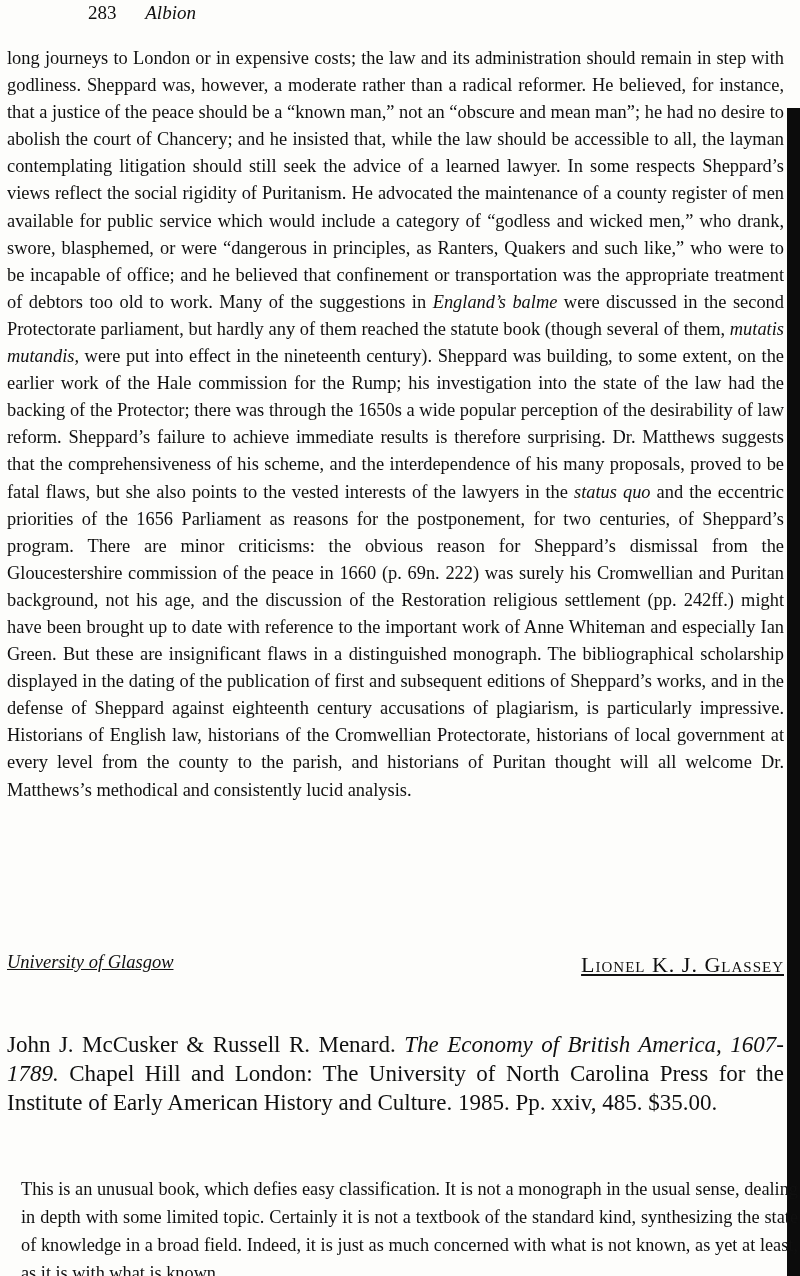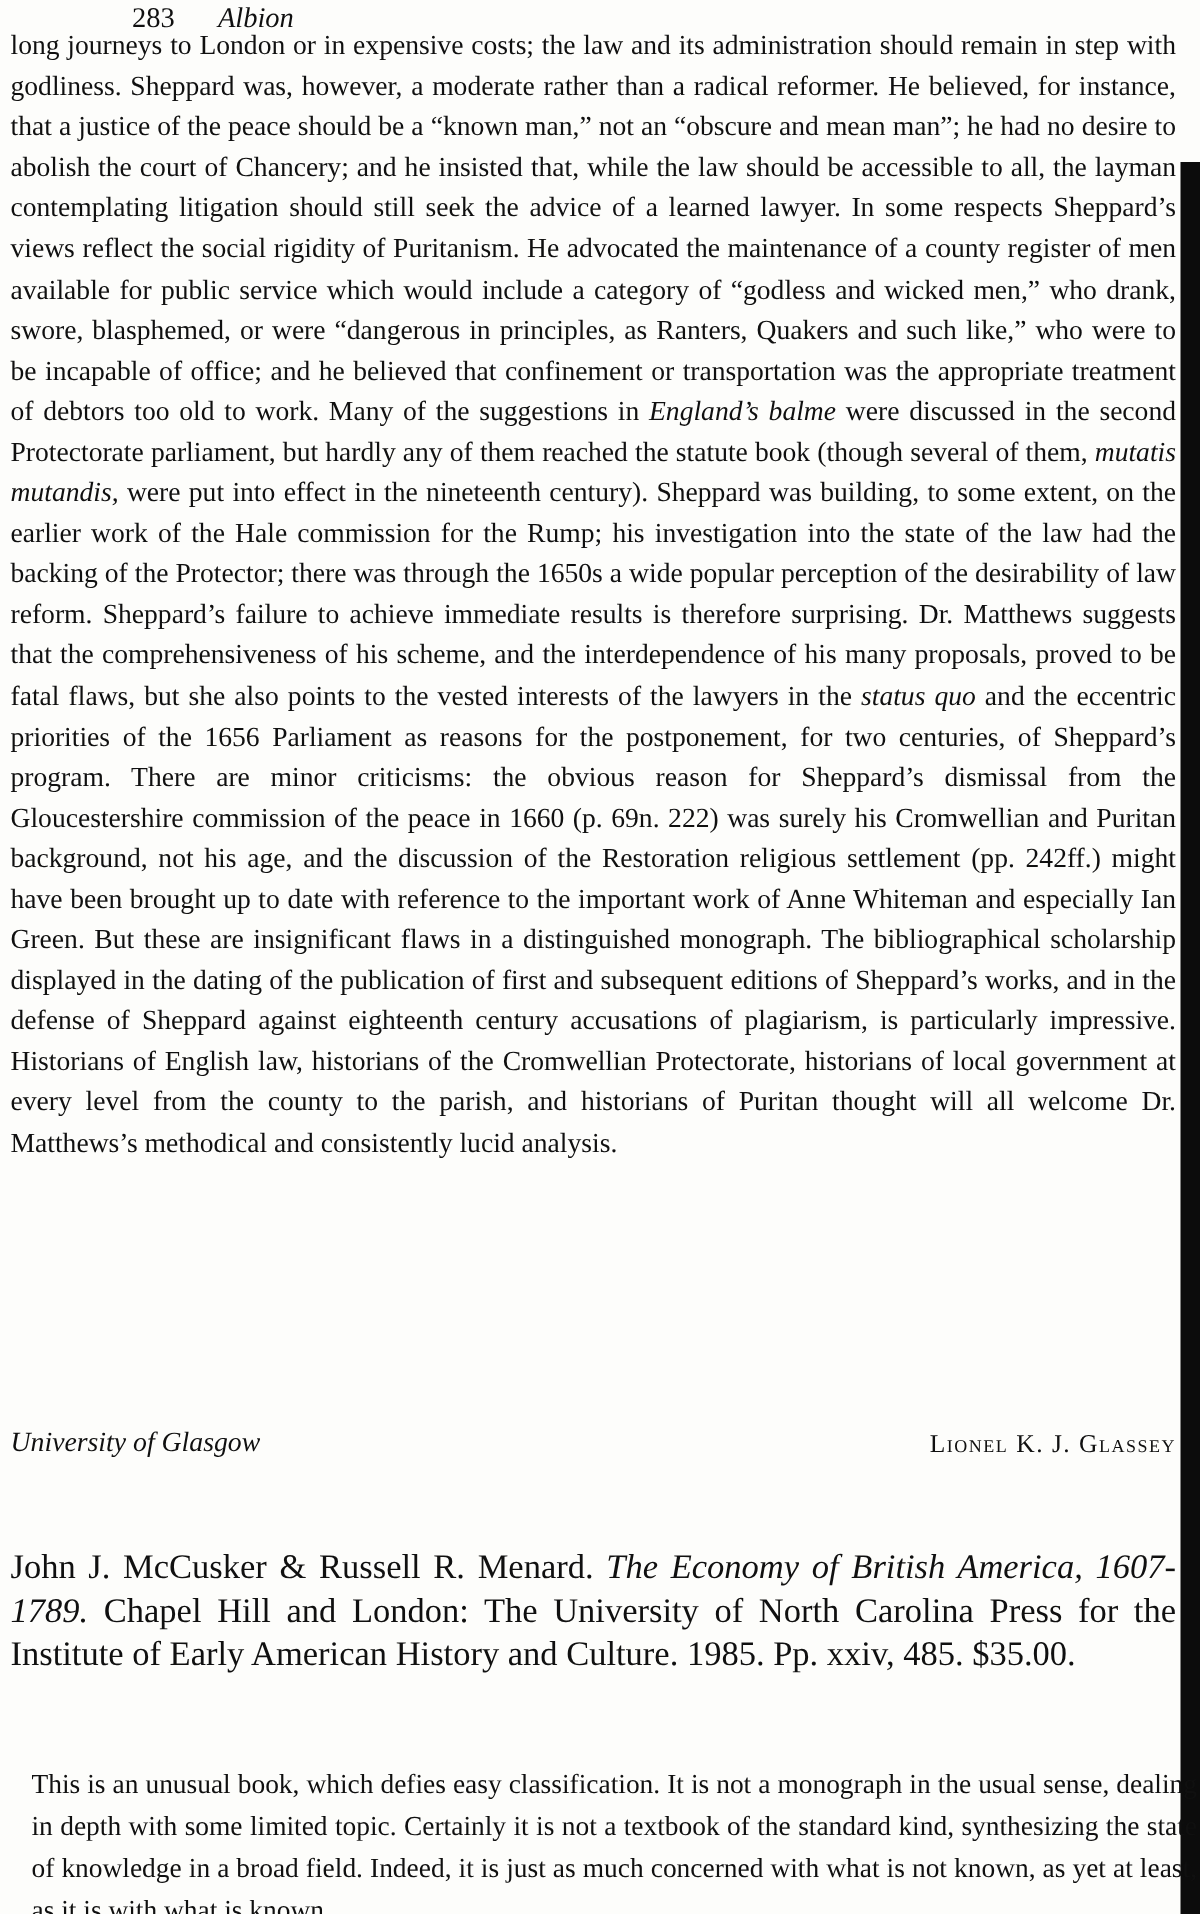--- a/index.html
+++ b/index.html
@@ -25,43 +25,44 @@
     position: absolute;
     top: 2px;
     left: 88px;
     font-size: 19px;
     white-space: nowrap;
   }
   .page-number { display: inline-block; margin-right: 24px; }
   .journal-title { font-style: italic; }
   .review-body {
     position: absolute;
-    top: 17px;
+    top: 45px;
     left: 7px;
     width: 777px;
     margin: 0;
     font-size: 18.4px;
     line-height: 27.1px;
     text-align: justify;
   }
   .attribution {
     position: absolute;
     top: 952px;
     left: 7px;
     width: 777px;
     display: flex;
     justify-content: space-between;
-    align-items: flex-end;
+    align-items: flex-start;
     font-size: 18.5px;
+    text-decoration: underline;
   }
   .affiliation { font-style: italic; }
   .reviewer {
     font-variant: small-caps;
     letter-spacing: 1px;
-    font-size: 17px;
+    font-size: 22px;
   }
   .citation {
     position: absolute;
     top: 1030px;
     left: 7px;
     width: 777px;
     margin: 0;
     font-size: 23px;
     line-height: 29px;
     text-align: justify;

